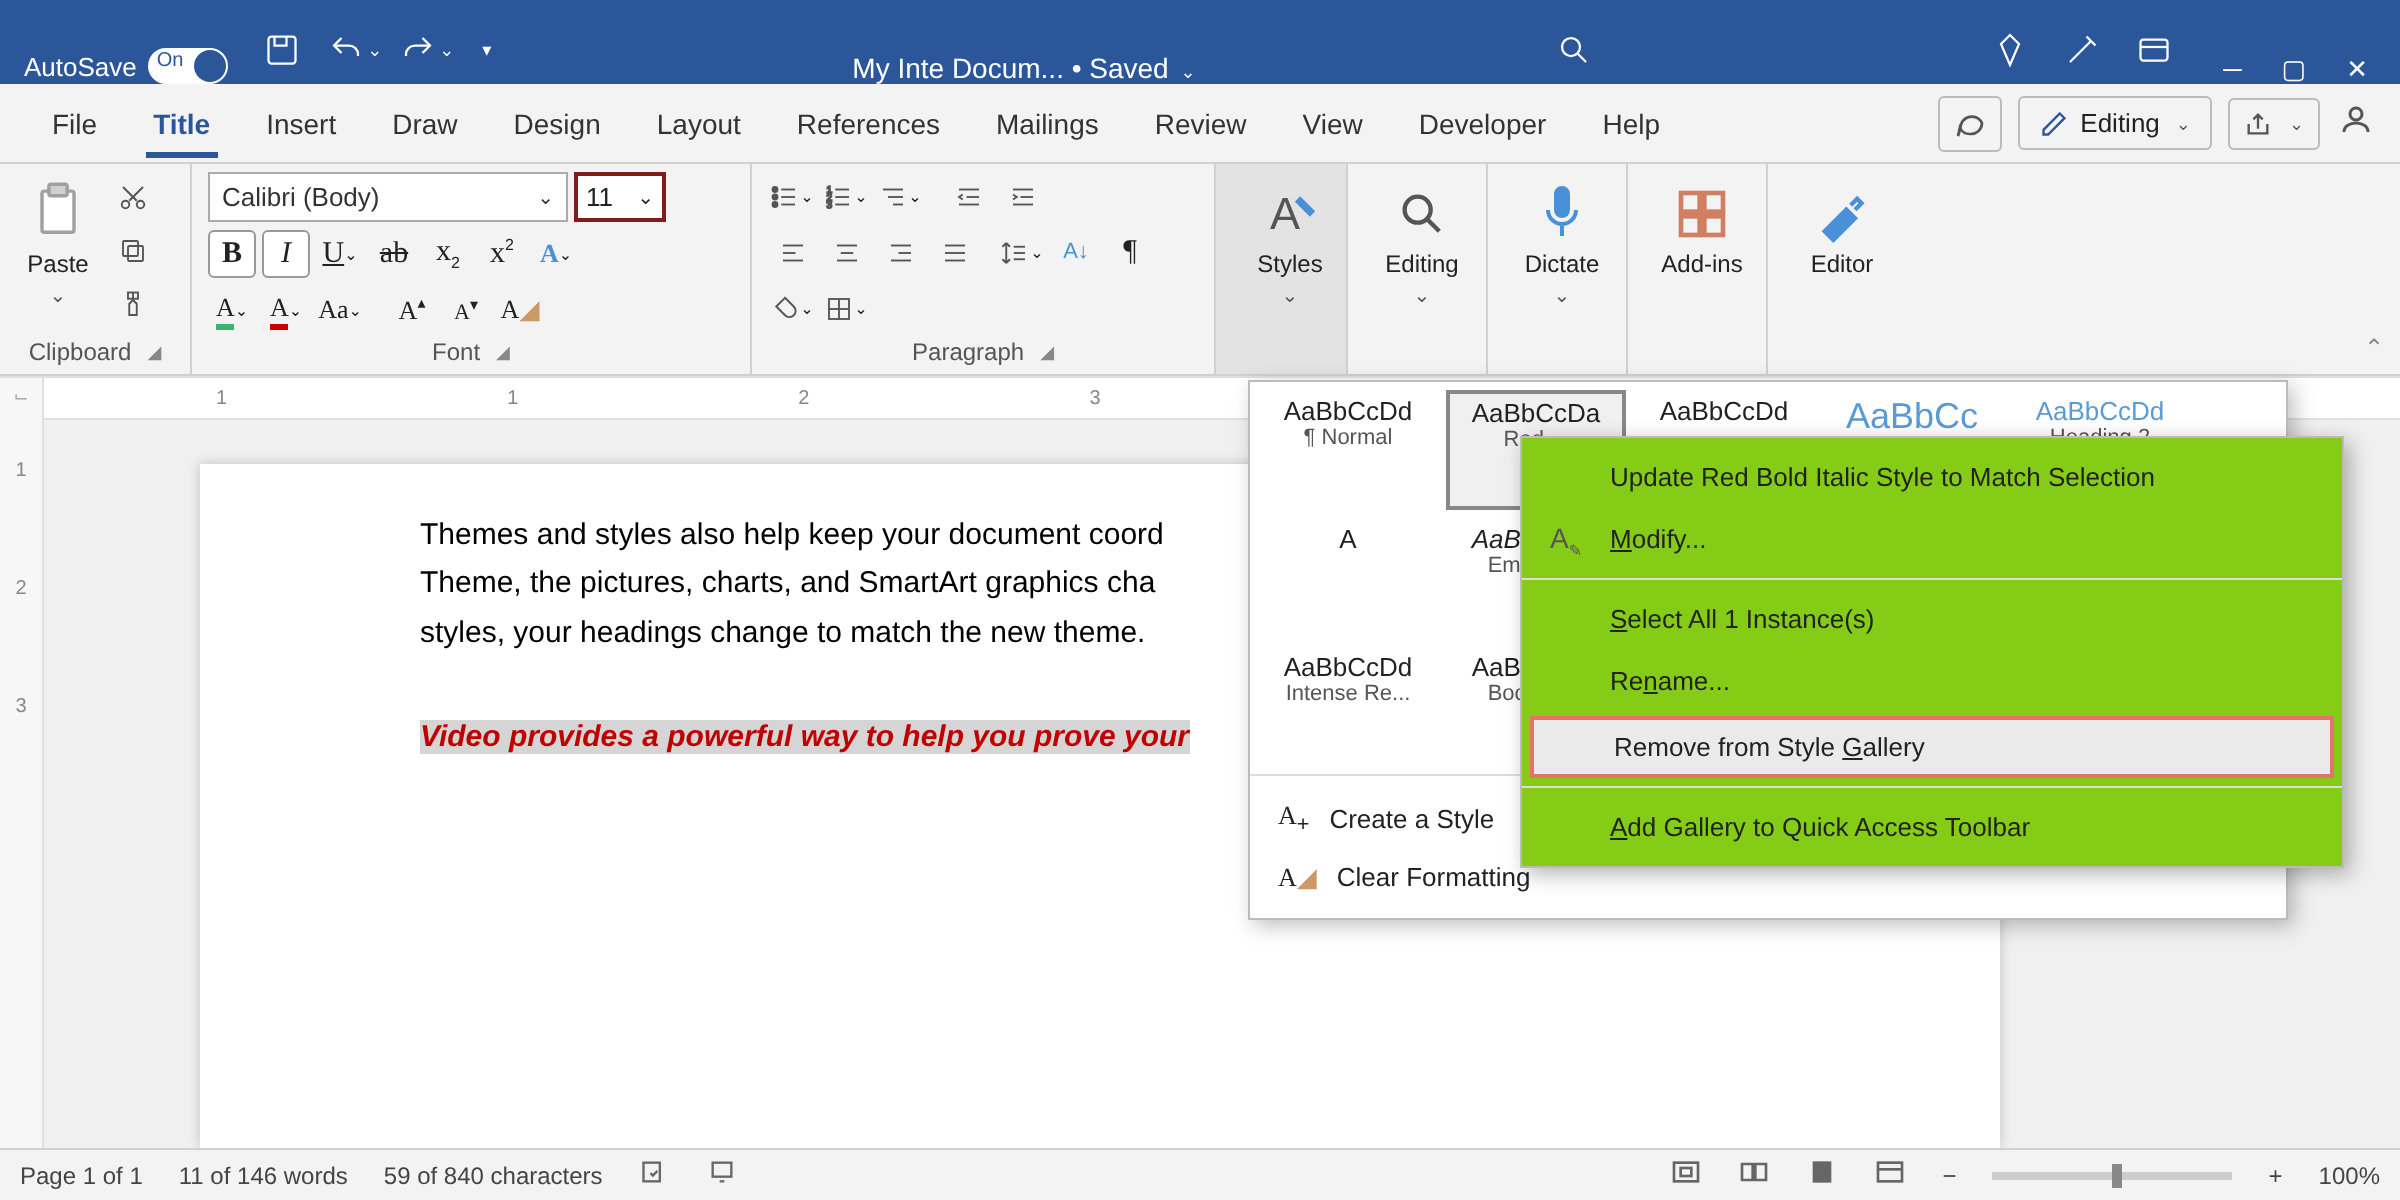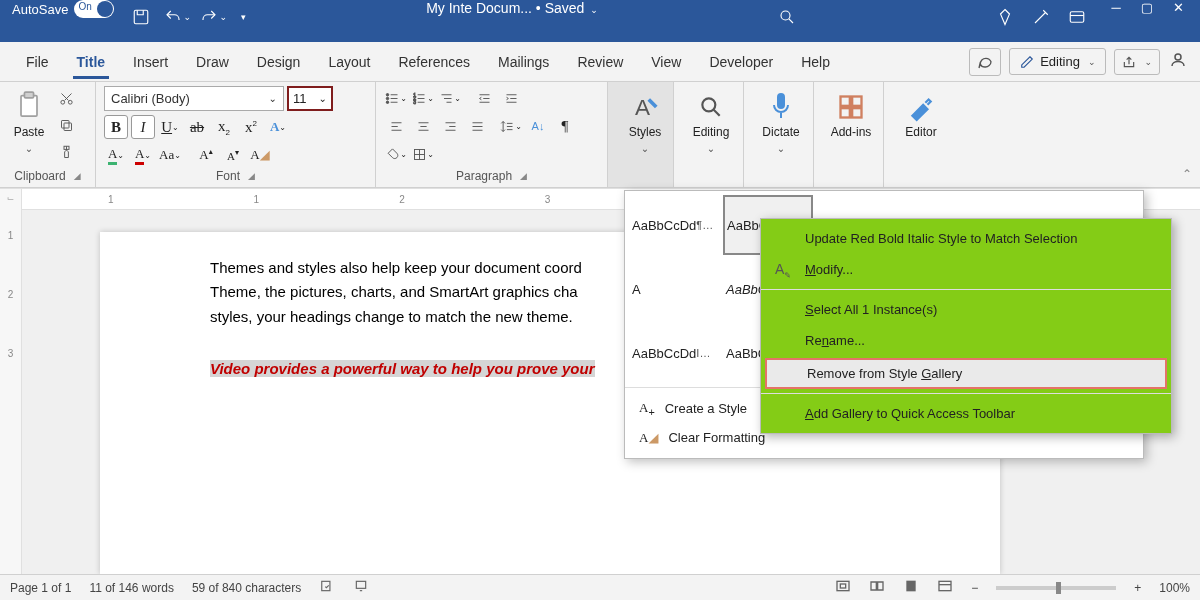--- a/index.html
+++ b/index.html
@@ -1,17 +1,17 @@
 <!DOCTYPE html>
 <html><head>
 <meta charset="utf-8">
 <style>
 *{box-sizing:border-box;margin:0;padding:0;font-family:"Segoe UI",Arial,sans-serif;user-select:none}
 body{width:1200px;height:600px;overflow:hidden;background:#fff;font-size:13px;color:#222;position:relative}
-.title-bar{height:42px;background:#2b579a;display:flex;align-items:flex-start;color:#fff;padding:0 6px;gap:2px}
+.title-bar{height:42px;background:#2b579a;display:flex;align-items:flex-end;color:#fff;padding:0 6px;gap:2px}
 .title-bar .autosave{display:flex;align-items:center;gap:6px;margin-left:6px;margin-right:8px}
 .toggle{width:40px;height:18px;background:#fff;border-radius:9px;position:relative}
 .toggle:before{content:"On";position:absolute;left:4px;top:1px;font-size:10px;color:#2b579a}
 .toggle:after{content:"";position:absolute;right:1px;top:1px;width:16px;height:16px;background:#2b579a;border-radius:50%}
 .title-btn{width:34px;height:34px;display:flex;align-items:center;justify-content:center;border-radius:4px}
 .title-btn svg{width:18px;height:18px;stroke:#fff;fill:none;stroke-width:1.5}
 .title-center{flex:1;text-align:center;font-size:14px}
 .drop-arrow{font-size:9px;margin-left:2px}
 .win-btns{display:flex;gap:20px;margin-right:10px;margin-left:16px}
 .tabs{height:40px;background:#f3f3f3;display:flex;align-items:center;padding:0 12px;border-bottom:1px solid #d0d0d0;gap:0}
@@ -42,21 +42,21 @@
 .ruler-area{height:22px;background:#f7f7f7;border-top:1px solid #e0e0e0;position:relative;display:flex}
 .vruler{width:22px;background:#f7f7f7;border-right:1px solid #e0e0e0}
 .hruler{flex:1;background:#fff;border-bottom:1px solid #e0e0e0;position:relative}
 .doc-area{position:absolute;top:210px;left:0;right:0;bottom:26px;background:#f0f0f0;display:flex}
 .doc-area .vruler{width:22px;background:#f7f7f7;border-right:1px solid #e0e0e0}
 .page{margin:22px 0 0 78px;width:900px;background:#fff;box-shadow:0 0 6px rgba(0,0,0,.2);padding:24px 110px}
 .para{font-family:Calibri,Arial,sans-serif;font-size:15px;line-height:1.55;color:#000}
 .red-bold-italic{color:#c00000;font-weight:700;font-style:italic;background:#d5d5d5;display:inline}
 .styles-dropdown{position:absolute;top:190px;left:624px;width:520px;background:#fff;border:1px solid #bbb;box-shadow:3px 3px 10px rgba(0,0,0,.25);z-index:40}
 .style-grid{display:grid;grid-template-columns:repeat(5,90px);gap:4px;padding:4px}
-.style-cell{border:1px solid transparent;display:flex;flex-direction:row;align-items:center;height:60px;padding:2px}
+.style-cell{border:1px solid transparent;display:flex;flex-direction:column;align-items:center;height:60px;padding:2px}
 .style-cell .prev{font-size:13px}
 .style-cell .name{font-size:11px;color:#555;width:100%;text-align:center;white-space:nowrap;overflow:hidden;text-overflow:ellipsis}
 .style-cell.selected{border:2px solid #888;background:#f0f0f0}
 .style-foot{border-top:1px solid #ddd;padding:6px 0}
 .style-foot-item{padding:6px 14px;font-size:13px;display:flex;align-items:center;gap:10px}
 .context-menu{position:absolute;top:218px;left:760px;width:412px;background:#84cc16;border:1px solid #bbb;box-shadow:3px 3px 10px rgba(0,0,0,.3);z-index:50;padding:4px 0}
 .menu-item{padding:8px 18px 8px 44px;font-size:13px;color:#222;position:relative}
 .menu-item .hotkey{text-decoration:underline}
 .menu-item.highlight{border:2px solid #e57368;background:#eaeaea;margin:2px 4px;padding:6px 14px 6px 40px}
 .menu-item .micon{position:absolute;left:14px;top:7px;font-size:14px;color:#555}

